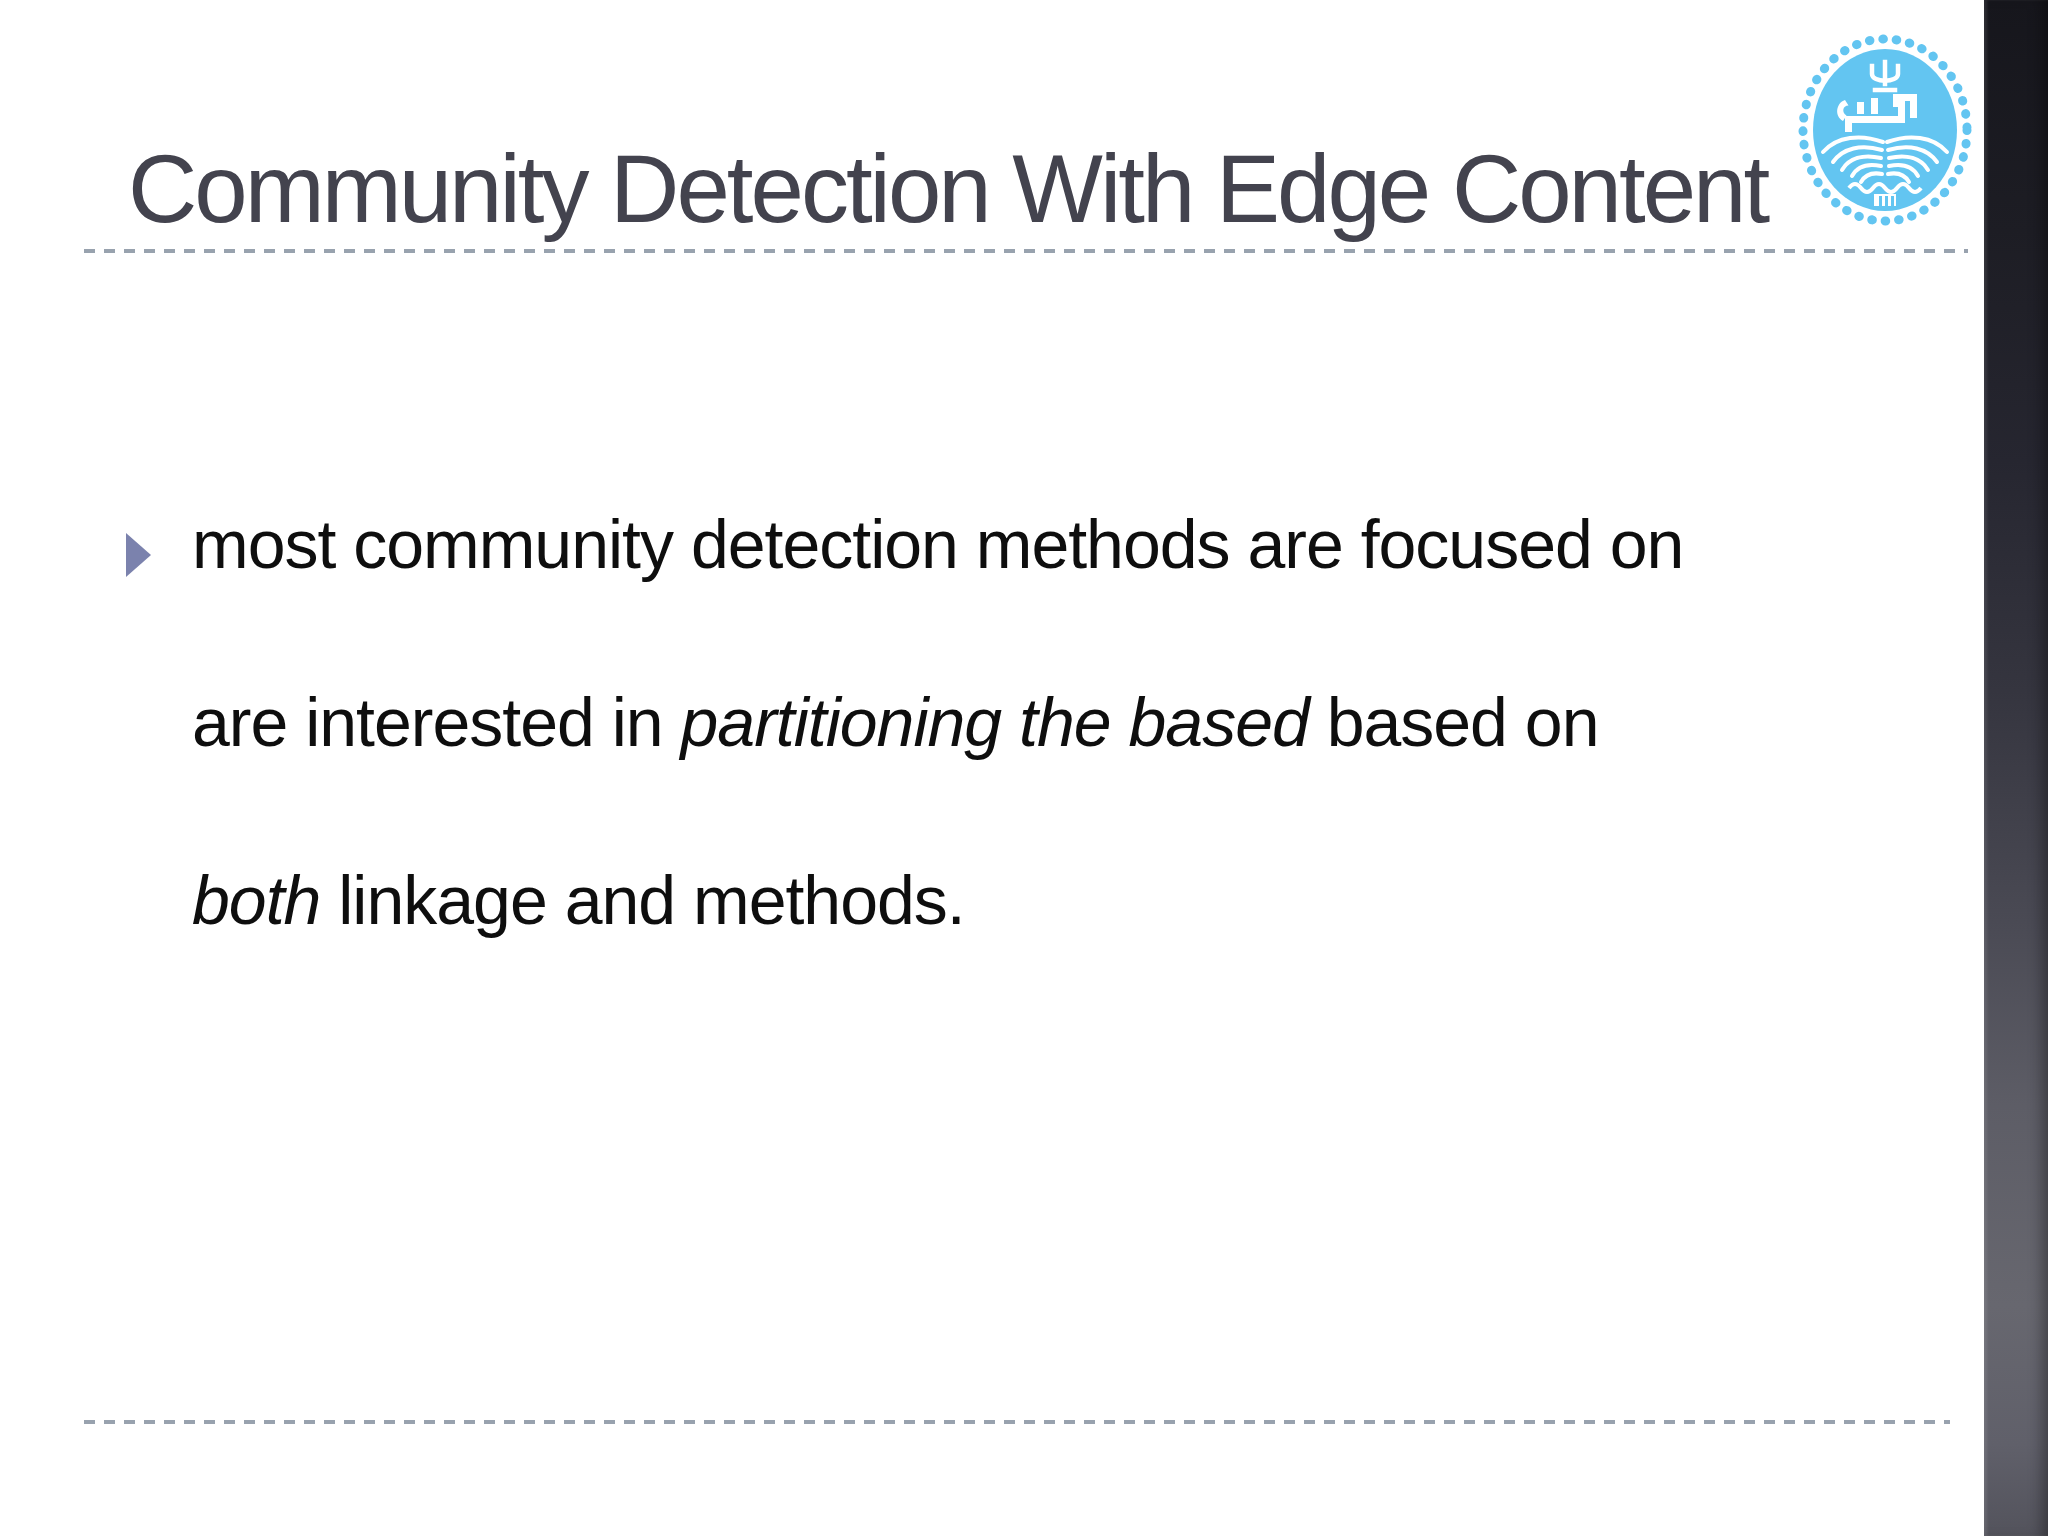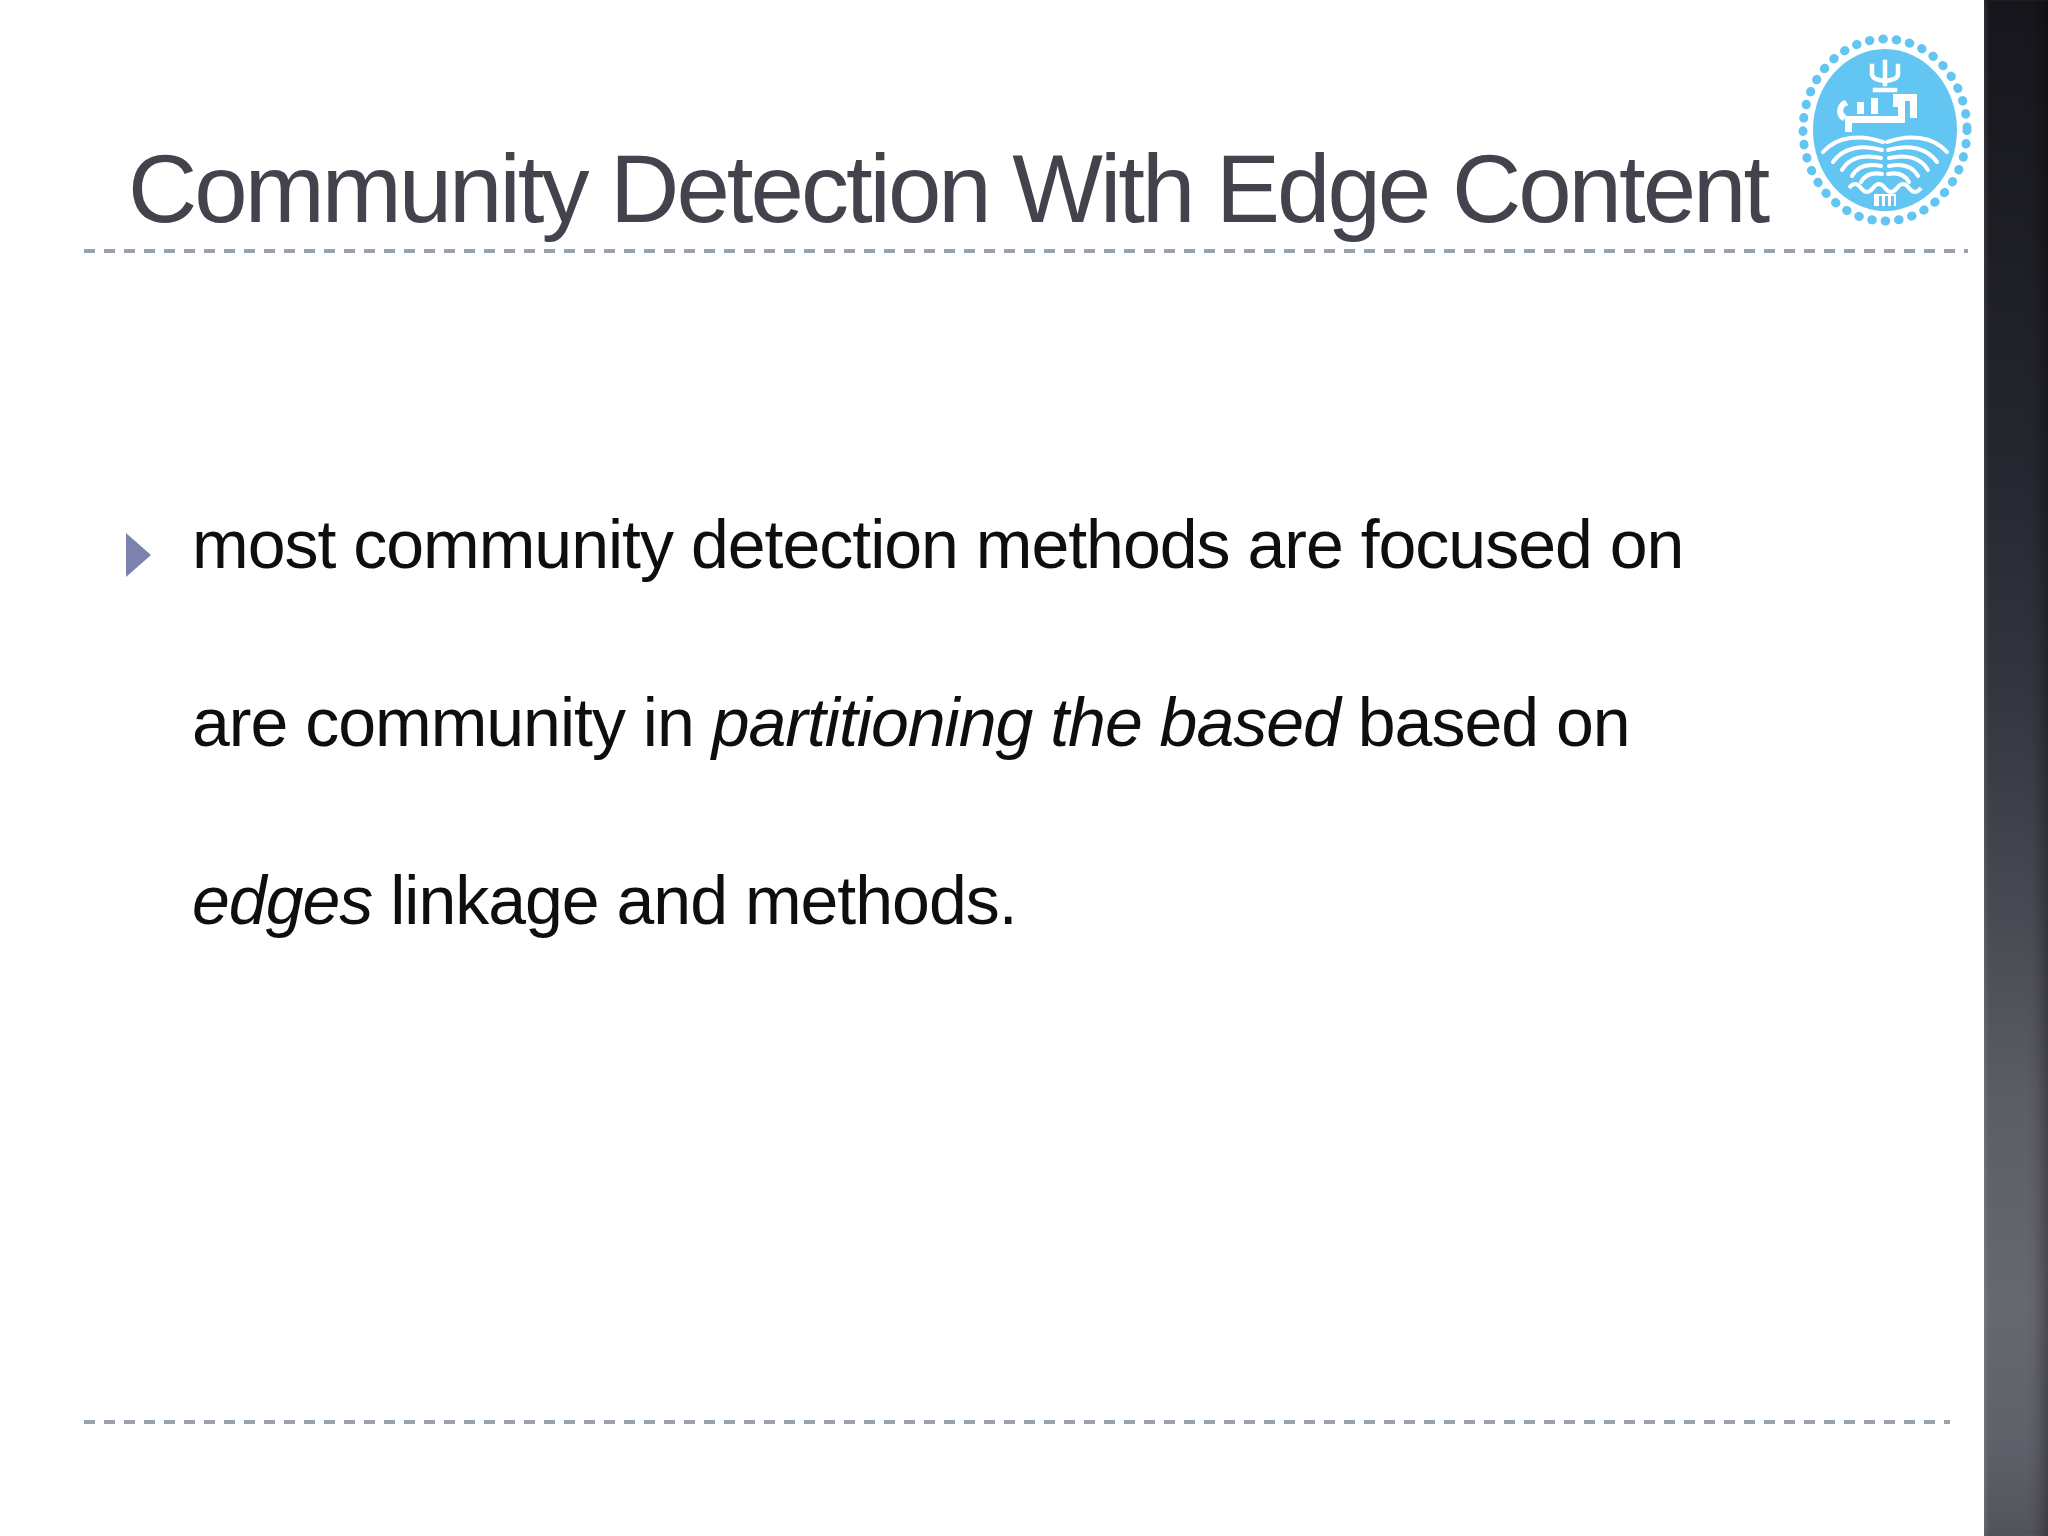--- a/index.html
+++ b/index.html
@@ -80,22 +80,22 @@
 <div class="slide">
 
   <h1 class="title">Community Detection With Edge Content</h1>
 
   <div class="rule top"></div>
 
   <div class="bullet-block">
     <span class="bullet-marker"></span>
     <div class="bullet-text">
       <div class="line"><span>most community detection methods are focused on</span></div>
-      <div class="line"><span>are community in </span><span class="it">partitioning the based</span><span> based on</span></div>
-      <div class="line"><span class="it">edges</span><span> linkage and methods.</span></div>
+      <div class="line"><span>are interested in </span><span class="it">partitioning the based</span><span> based on</span></div>
+      <div class="line"><span class="it">both</span><span> linkage and methods.</span></div>
     </div>
   </div>
 
   <div class="rule bottom"></div>
 
   <svg class="logo" viewBox="0 0 180 200" xmlns="http://www.w3.org/2000/svg" aria-hidden="true">
 
     <ellipse cx="90" cy="100" rx="82" ry="91" fill="none" stroke="#63c5f1" stroke-width="9" stroke-dasharray="0.6 12.9" stroke-linecap="round"></ellipse>
 
     <ellipse cx="90" cy="100" rx="72" ry="81" fill="#63c5f1"></ellipse>

